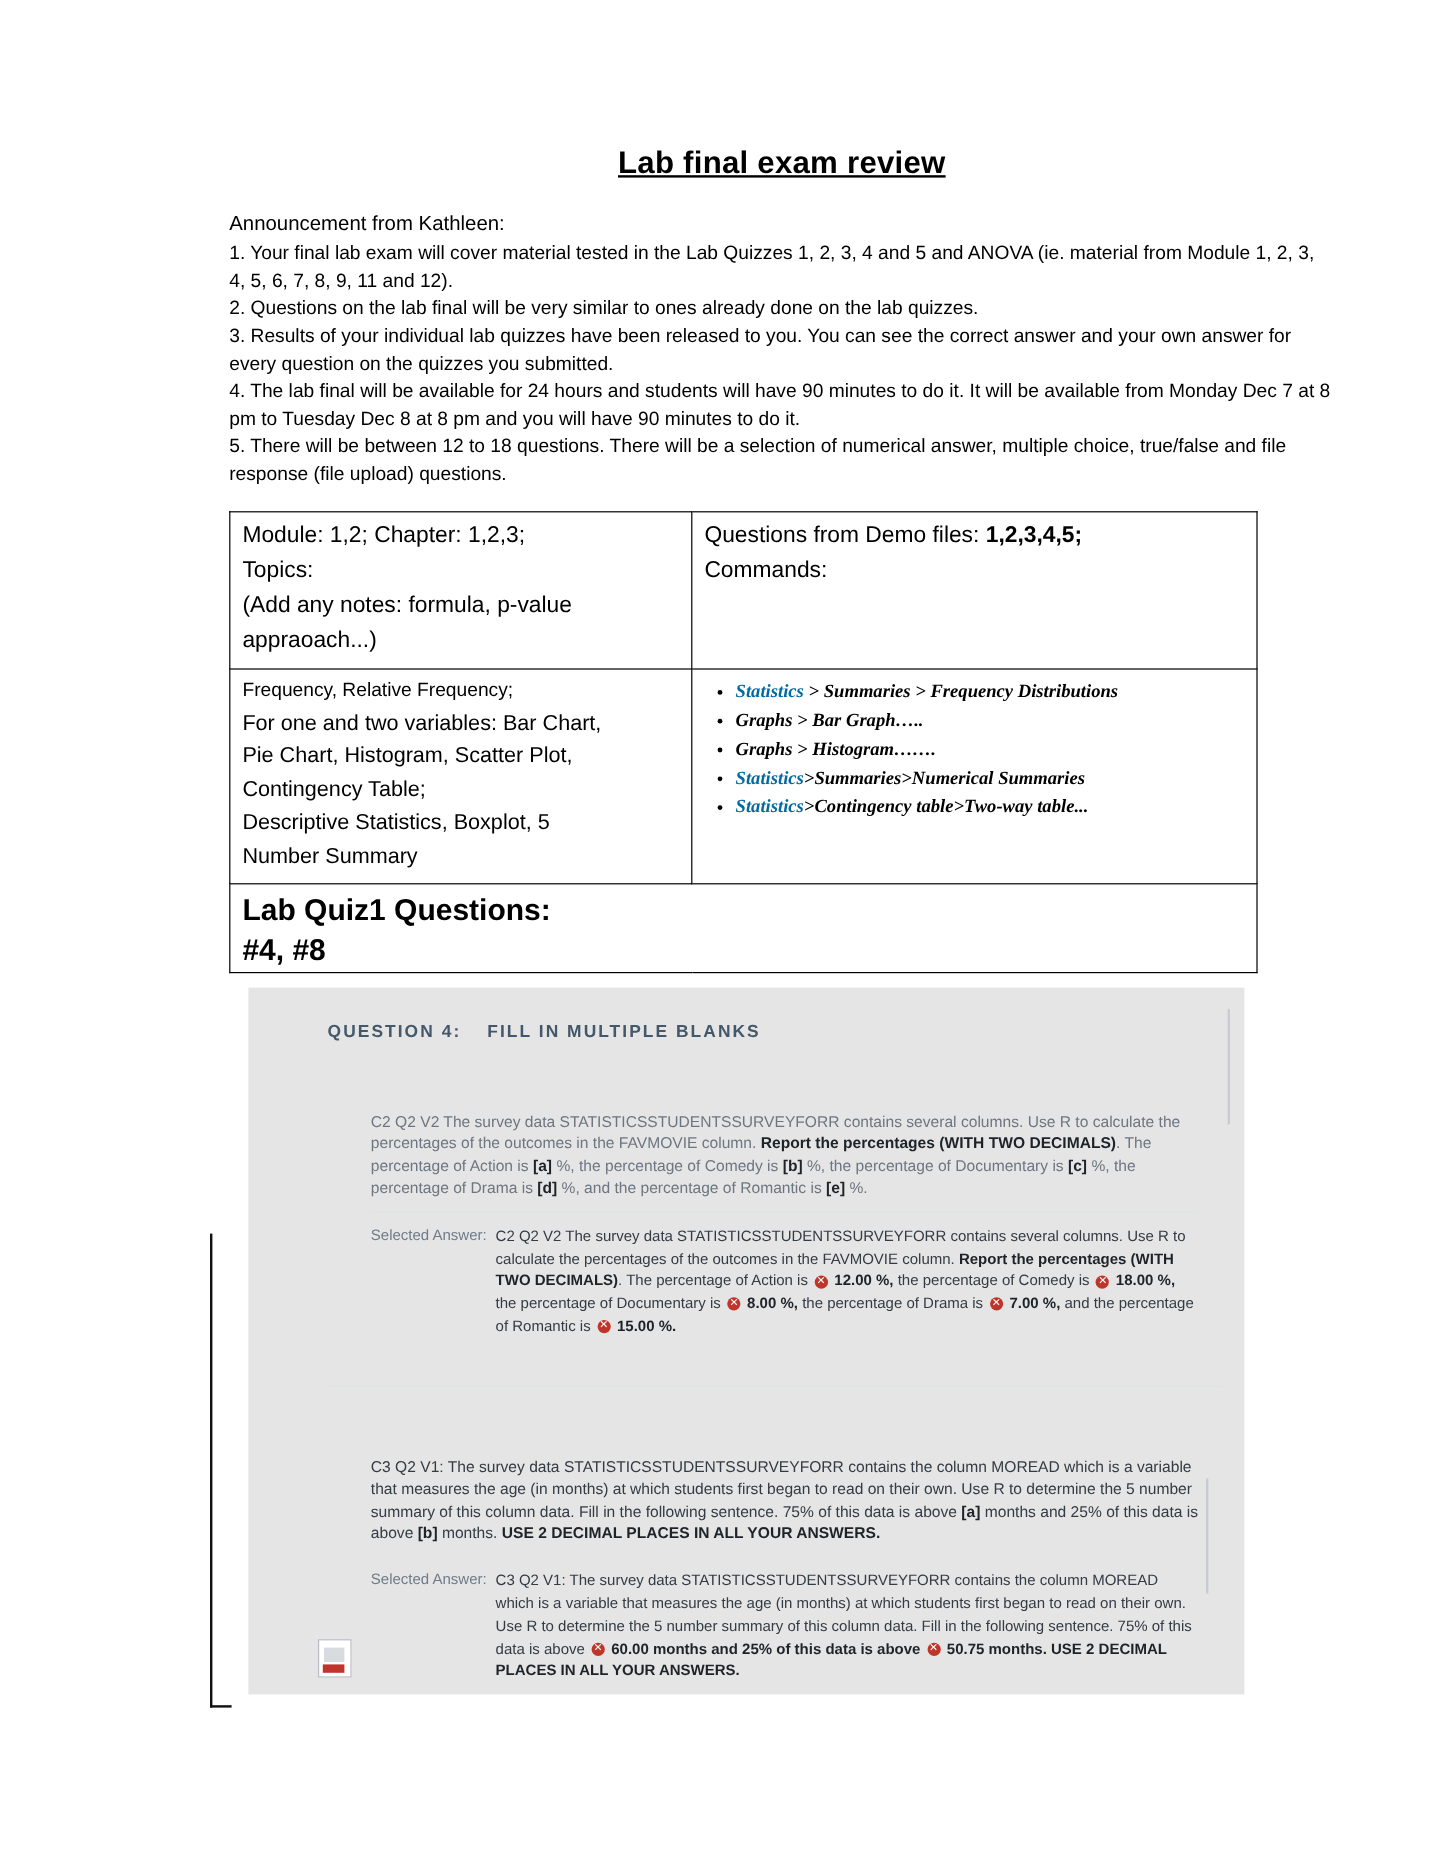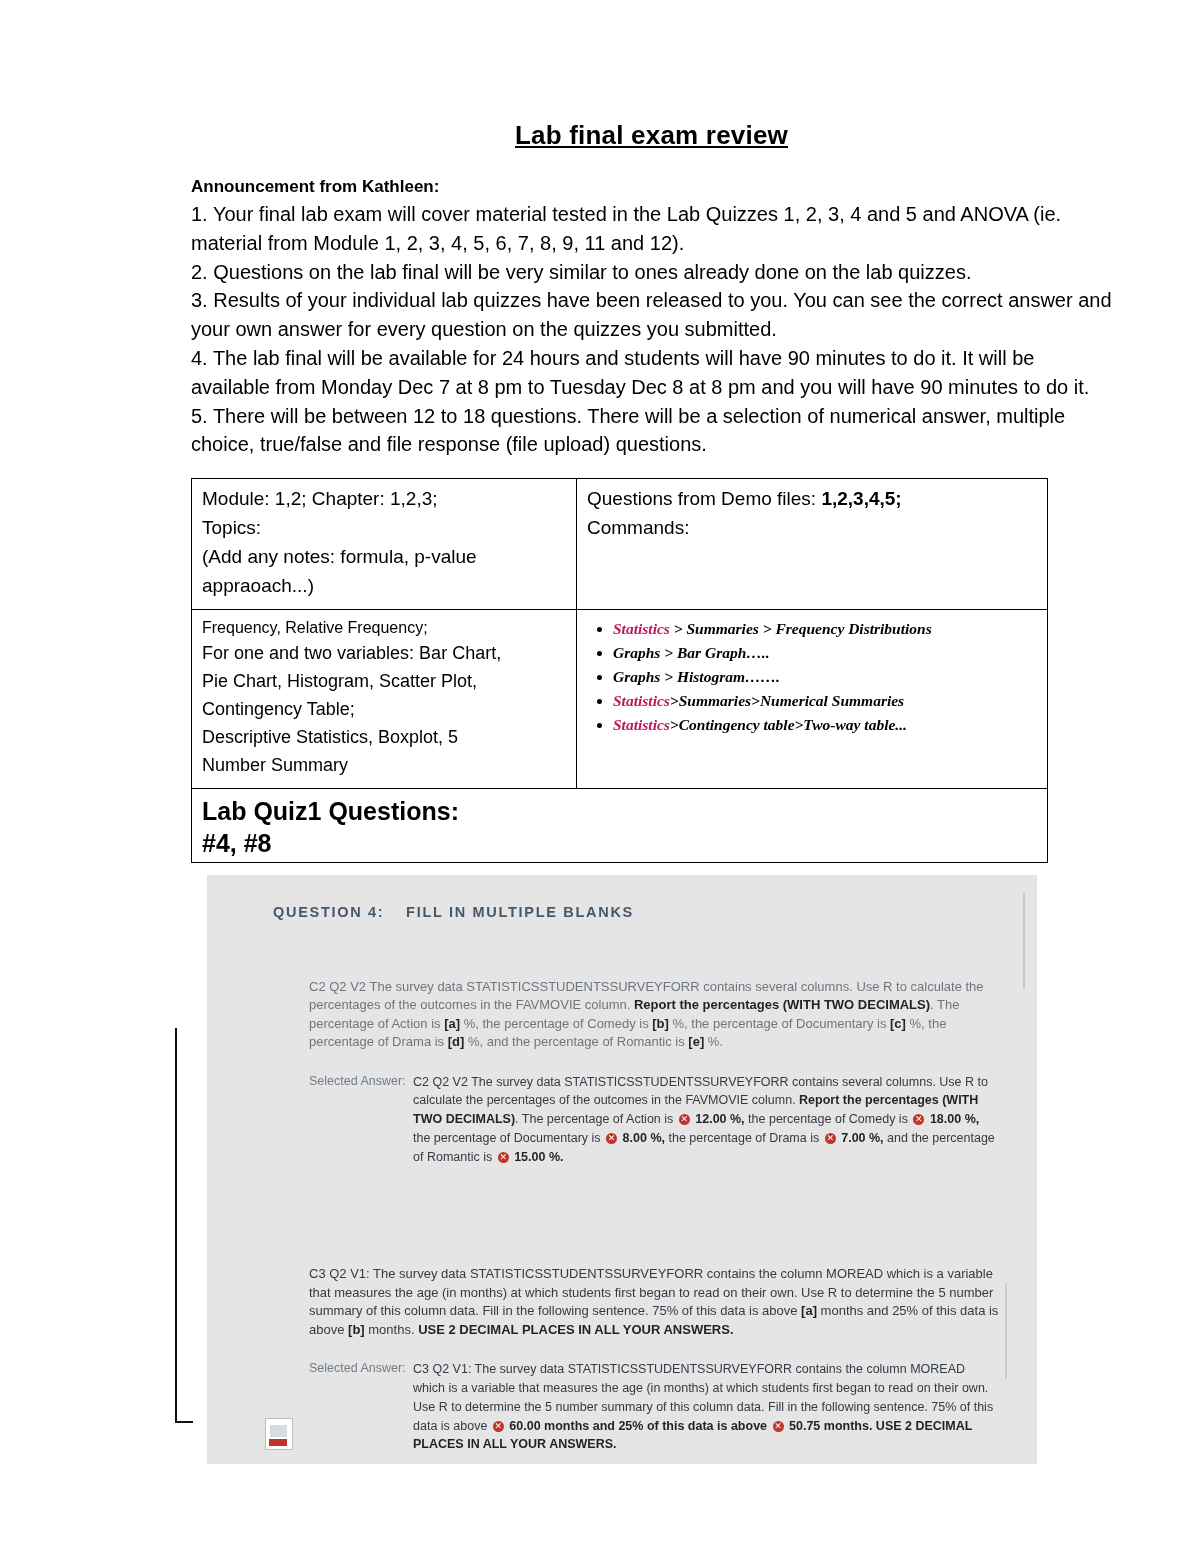--- a/index.html
+++ b/index.html
@@ -26,25 +26,25 @@
   .doc-title {
     text-align: center;
     font-size: 26px;
     font-weight: bold;
     text-decoration: underline;
     margin: 0 0 26px 0;
     letter-spacing: .2px;
   }
   .announce-head {
     font-size: 17px;
-    font-weight: bold;
+    font-weight: normal;
     margin: 0 0 3px 0;
   }
   .para {
-    font-size: 20px;
+    font-size: 16px;
     line-height: 1.44;
     margin: 0;
   }
   
   table.maintable {
     width: 856px;
     border-collapse: collapse;
     margin-top: 19px;
     table-layout: fixed;
   }
@@ -68,21 +68,21 @@
     padding-left: 26px;
     list-style: disc;
   }
   ul.cmds li {
     font-size: 15.5px;
     font-style: italic;
     font-weight: bold;
     margin-bottom: 6px;
     font-family: "Liberation Serif", serif;
   }
-  ul.cmds li .red { color: #be185d; }
+  ul.cmds li .red { color: #0369a1; }
   ul.cmds li span { font-style: italic; }
   .quiz-cell {
     font-size: 25px;
     font-weight: bold;
     line-height: 1.3;
     padding-bottom: 2px !important;
   }
   
   .shot {
     margin: 12px 0 0 16px;

